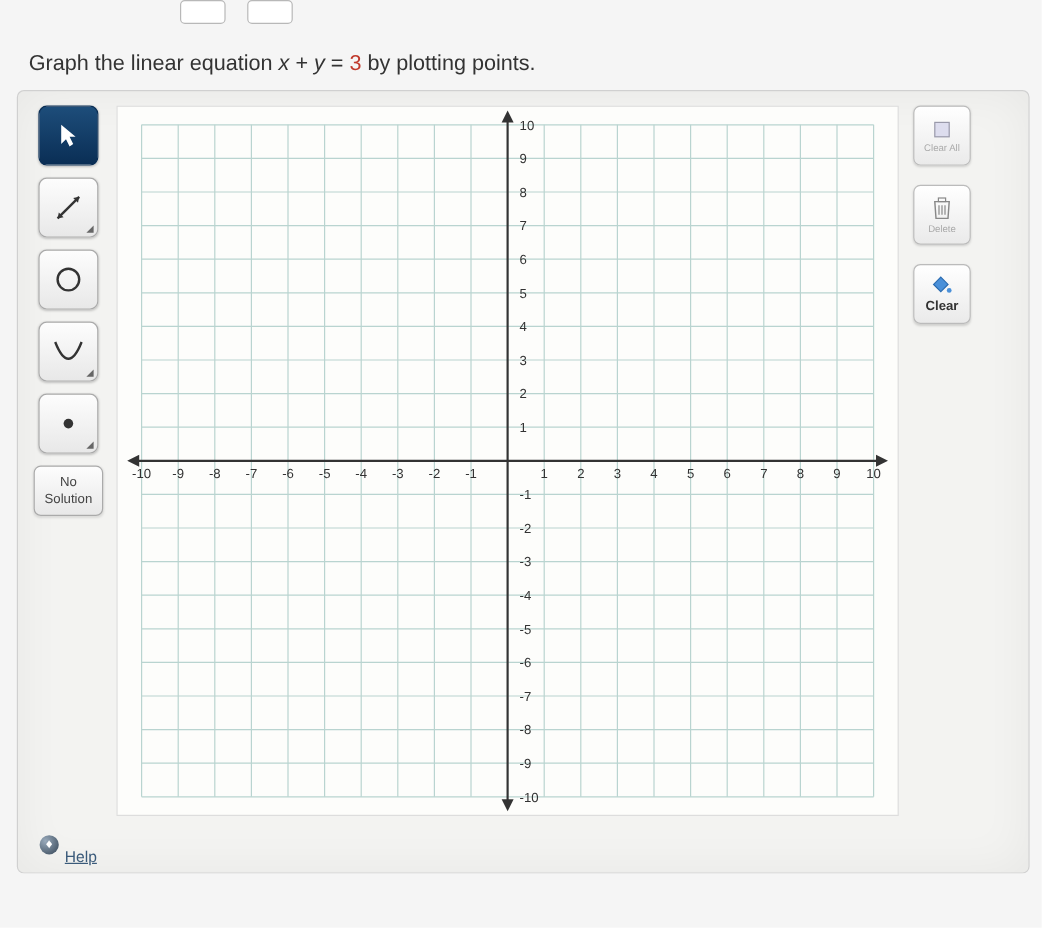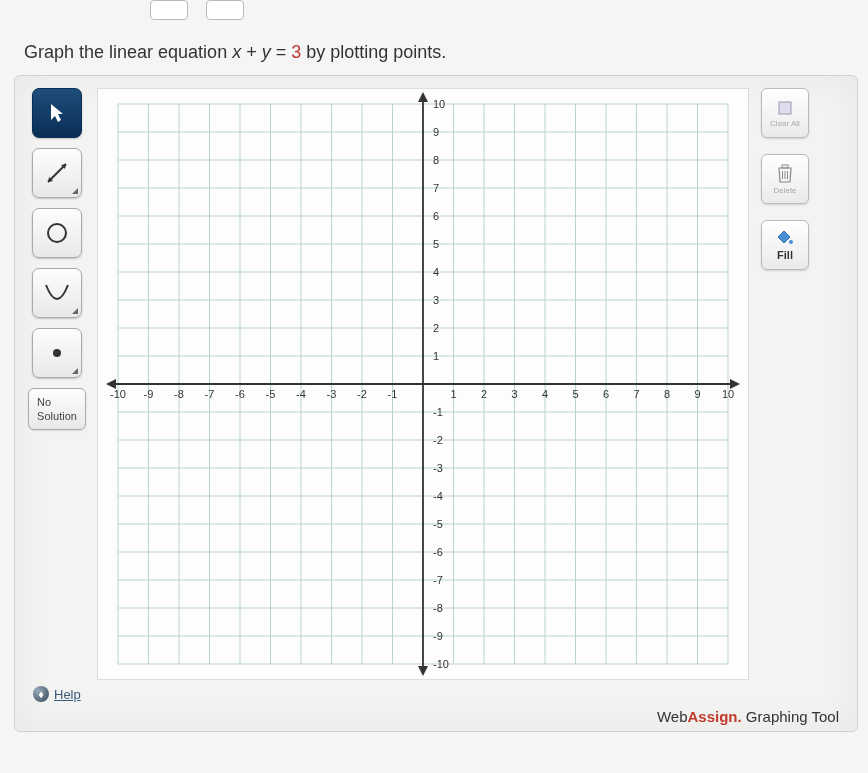--- a/index.html
+++ b/index.html
@@ -81,20 +81,21 @@
   .no-sol {
     width: 56px;
     height: 40px;
     border: 1px solid #aaa;
     border-radius: 6px;
     background: linear-gradient(#fdfdfd, #e8e8e8);
     box-shadow: 0 1px 2px rgba(0,0,0,0.1);
     font-family: Arial, sans-serif;
     font-size: 11px;
     color: #444;
+    text-align: center;
     line-height: 14px;
     display: flex;
     align-items: center;
     justify-content: center;
     cursor: pointer;
     white-space: pre-line;
   }
   .graph-wrap {
     background: #fdfdfb;
     border: 1px solid #ddd;
@@ -145,20 +146,21 @@
     align-items: center;
     justify-content: center;
     font-family: Arial, sans-serif;
   }
   .help-link {
     font-family: Arial, sans-serif;
     font-size: 13px;
     color: #3a5a7a;
     text-decoration: underline;
     cursor: pointer;
+    margin-top: 20px;
   }
   .branding {
     text-align: right;
     font-family: Arial, sans-serif;
     font-size: 15px;
     color: #333;
     padding: 6px 6px 0 0;
   }
   .branding .web { color: #333; }
   .branding .assign { color: #c0392b; font-weight: bold; }
@@ -322,27 +324,24 @@
           <line x1="10.5" y1="7" x2="10.5" y2="15" stroke="#888"></line>
           <rect x="5" y="1" width="6" height="3" fill="none" stroke="#888"></rect>
         </svg>
         <span style="font-size:8px;color:#aaa">Delete</span>
       </div>
       <div class="right-btn">
         <svg width="18" height="18" viewBox="0 0 18 18">
           <path d="M8 2 L14 8 L8 14 L2 8 Z" fill="#4a90d9" stroke="#2a6bb0"></path>
           <circle cx="15" cy="13" r="2" fill="#4a90d9"></circle>
         </svg>
-        <span style="font-size:11px;color:#333;font-weight:bold">Fill</span>
+        <span style="font-size:11px;color:#333;font-weight:bold">Clear</span>
       </div>
     </div>
 
   </div>
 
   <div class="help-row">
     <div class="help-badge">♦</div>
     <span class="help-link">Help</span>
   </div>
 
-  <div class="branding">
-    <span class="web">Web</span><b class="assign">Assign.</b><span> Graphing Tool</span>
-  </div>
 </div>
 
 </body></html>

